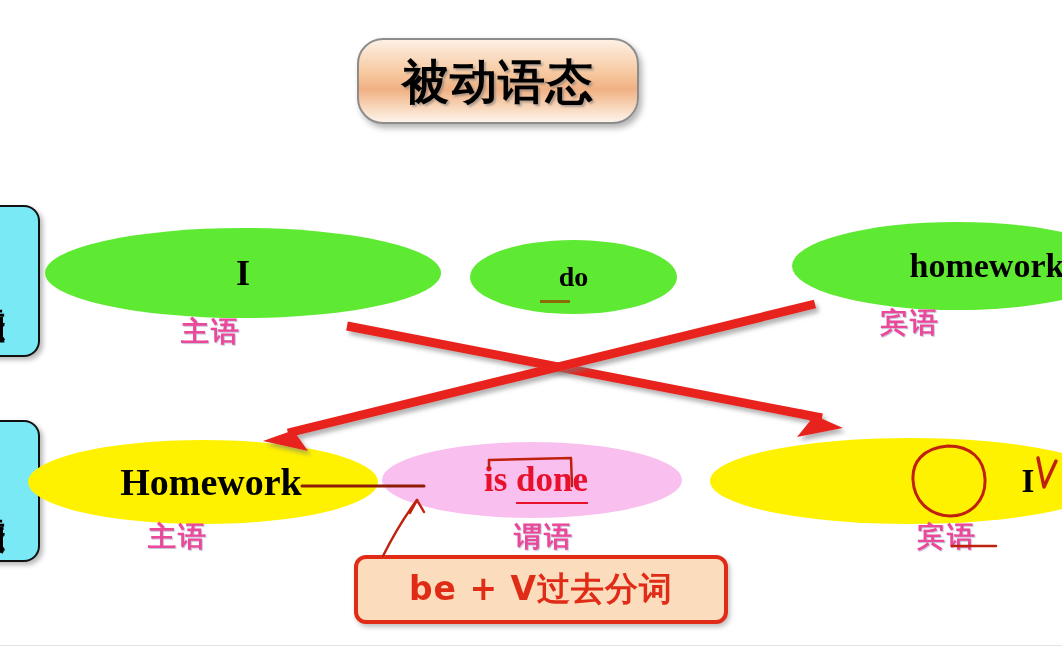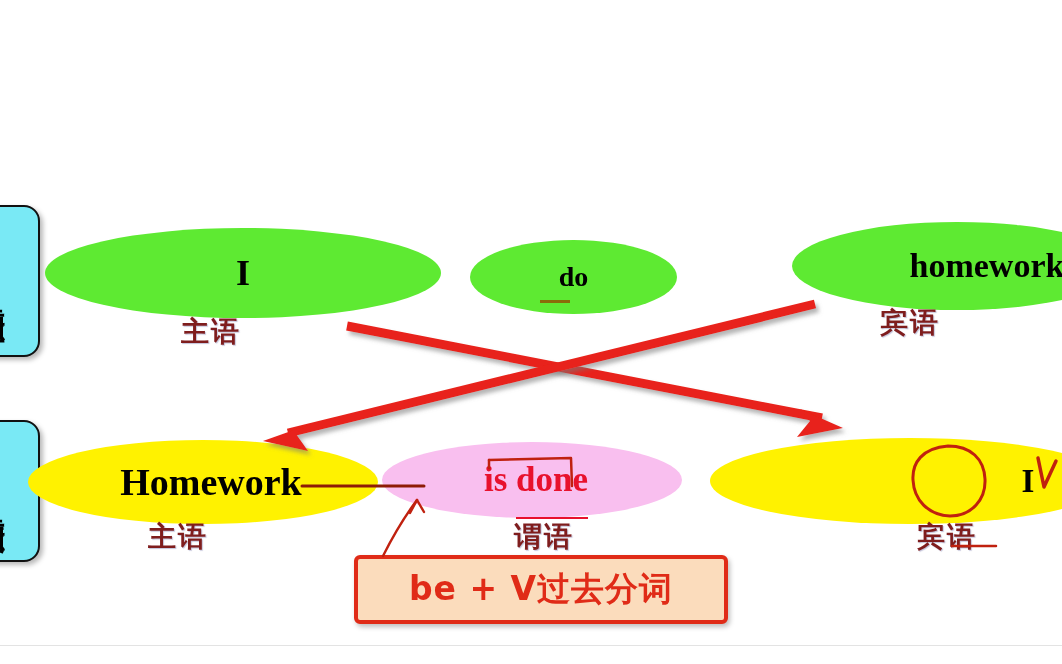--- a/index.html
+++ b/index.html
@@ -127,30 +127,30 @@
     font-weight: bold;
     font-size: 35px;
     color: #e8112d;
     white-space: nowrap;
     position: relative;
     left: 4px;
   }
   #isdone-done {
     position: relative;
     border-bottom: 2px solid #e8112d;
-    padding-bottom: 18px;
+    padding-bottom: 3px;
   }
 
   
   .role-label {
     position: absolute;
     font-family: "DejaVu Sans", sans-serif;
     font-weight: bold;
     font-size: 28px;
-    color: #7f1d1d;
+    color: #ec4899;
     letter-spacing: 2px;
     white-space: nowrap;
     text-shadow: 1px 1px 1px rgba(120,120,170,0.45);
   }
   #role-i-top      { left: 181px; top: 313px; }
   #role-homework   { left: 880px; top: 304px; }
   #role-homework-b { left: 148px; top: 518px; }
   #role-predicate  { left: 478px; top: 518px; margin-left: 36px; }
   #role-i-bottom   { left: 917px; top: 518px; }
 
@@ -165,21 +165,21 @@
   }
 
   
   #formula-box {
     position: absolute;
     left: 354px;
     top: 555px;
     width: 366px;
     height: 61px;
     border: 4px solid #e02b17;
-    border-radius: 6px;
+    border-radius: 12px;
     background: #fbdcbc;
     box-shadow: 2px 3px 5px rgba(0,0,0,0.25);
     display: flex;
     align-items: center;
     justify-content: center;
   }
   #formula-text {
     font-family: "DejaVu Sans", sans-serif;
     font-weight: bold;
     font-size: 33px;
@@ -205,20 +205,23 @@
     width: 1062px;
     height: 1px;
     background: #e3e3e3;
   }
 </style>
 </head>
 <body>
 
 <div id="stage">
 
+  <div id="title-box">
+    <span id="title-text">被动语态</span>
+  </div>
 
   <div id="side-box-active" class="side-box">
     <span class="side-text">主动语态</span>
   </div>
   <div id="side-box-passive" class="side-box">
     <span class="side-text">被动语态</span>
   </div>
 
   <div id="ell-i-top" class="ellipse green">
     <span class="ell-label">I</span>

